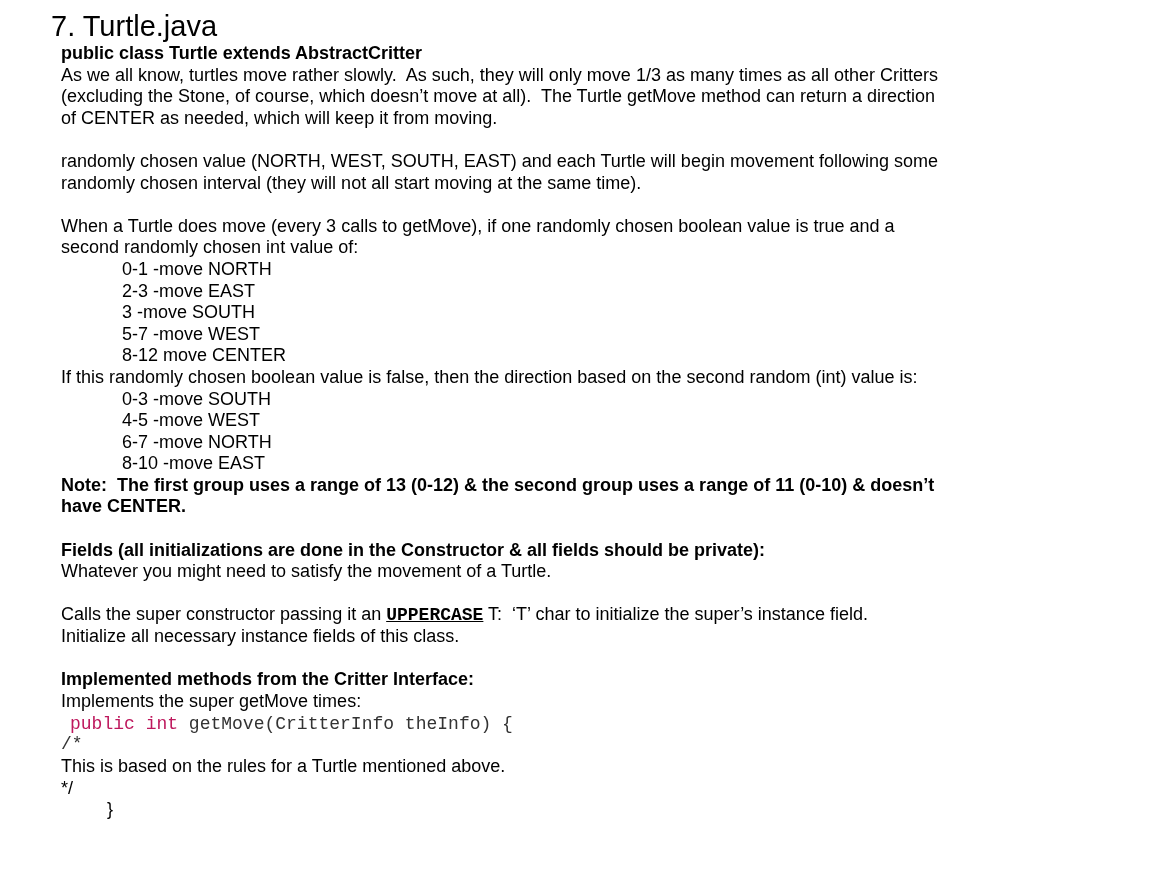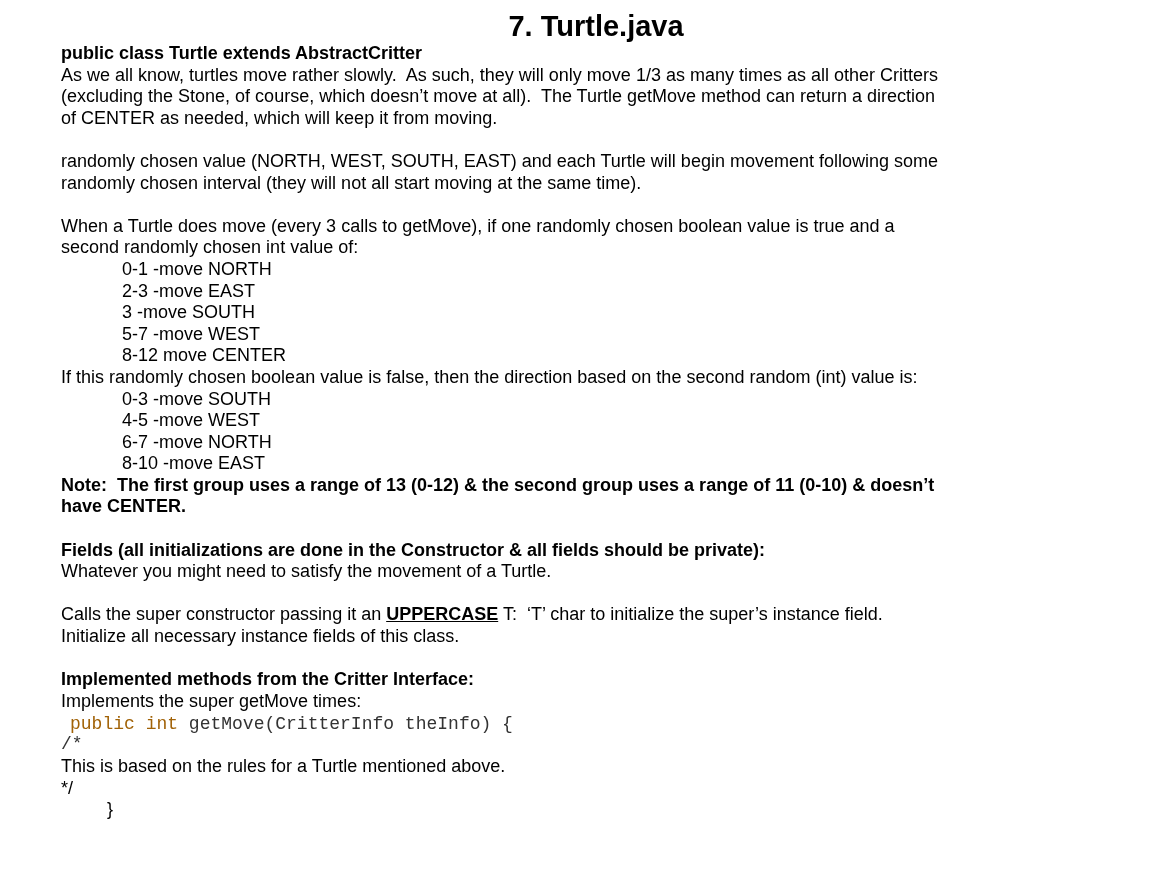--- a/index.html
+++ b/index.html
@@ -1,26 +1,26 @@
 <!DOCTYPE html>
 <html><head>
 <meta charset="utf-8">
 <style>
   html, body { margin:0; padding:0; background:#ffffff; }
   body { width:1152px; height:882px; overflow:hidden; position:relative;
          font-family:"Liberation Sans", sans-serif; color:#000; }
   .doc { position:absolute; left:21px; top:9px; width:1120px; }
-  .title { font-size:29px; font-weight:bold; margin-left:30px; line-height:34px; height:34px;text-align:center; }
+  .title { font-size:29px; font-weight:normal; margin-left:30px; line-height:34px; height:34px; }
   .line { font-size:18px; line-height:21.6px; height:21.6px; white-space:pre;margin-left:40px; }
   .b { font-weight:bold; }
   .indent { padding-left:61px; }
   .blank { height:21.6px; }
-  .u { font-weight:bold; text-decoration:underline; }
+  .u { font-weight:bold; text-decoration:underline;font-family:Liberation Mono, monospace; }
   .code { font-family:"Liberation Mono", monospace; font-size:18px; color:#333; padding-left:49px; line-height:24px; height:22px; }
-  .kw { color:#a16207; }
+  .kw { color:#be185d; }
   .closebrace { padding-left:46px; }
 </style>
 </head>
 <body>
 
 <div class="doc">
   <div class="title">7. Turtle.java</div>
   <div class="line b">public class Turtle extends AbstractCritter</div>
   <div class="line">As we all know, turtles move rather slowly.  As such, they will only move 1/3 as many times as all other Critters</div>
   <div class="line">(excluding the Stone, of course, which doesn’t move at all).  The Turtle getMove method can return a direction</div>

